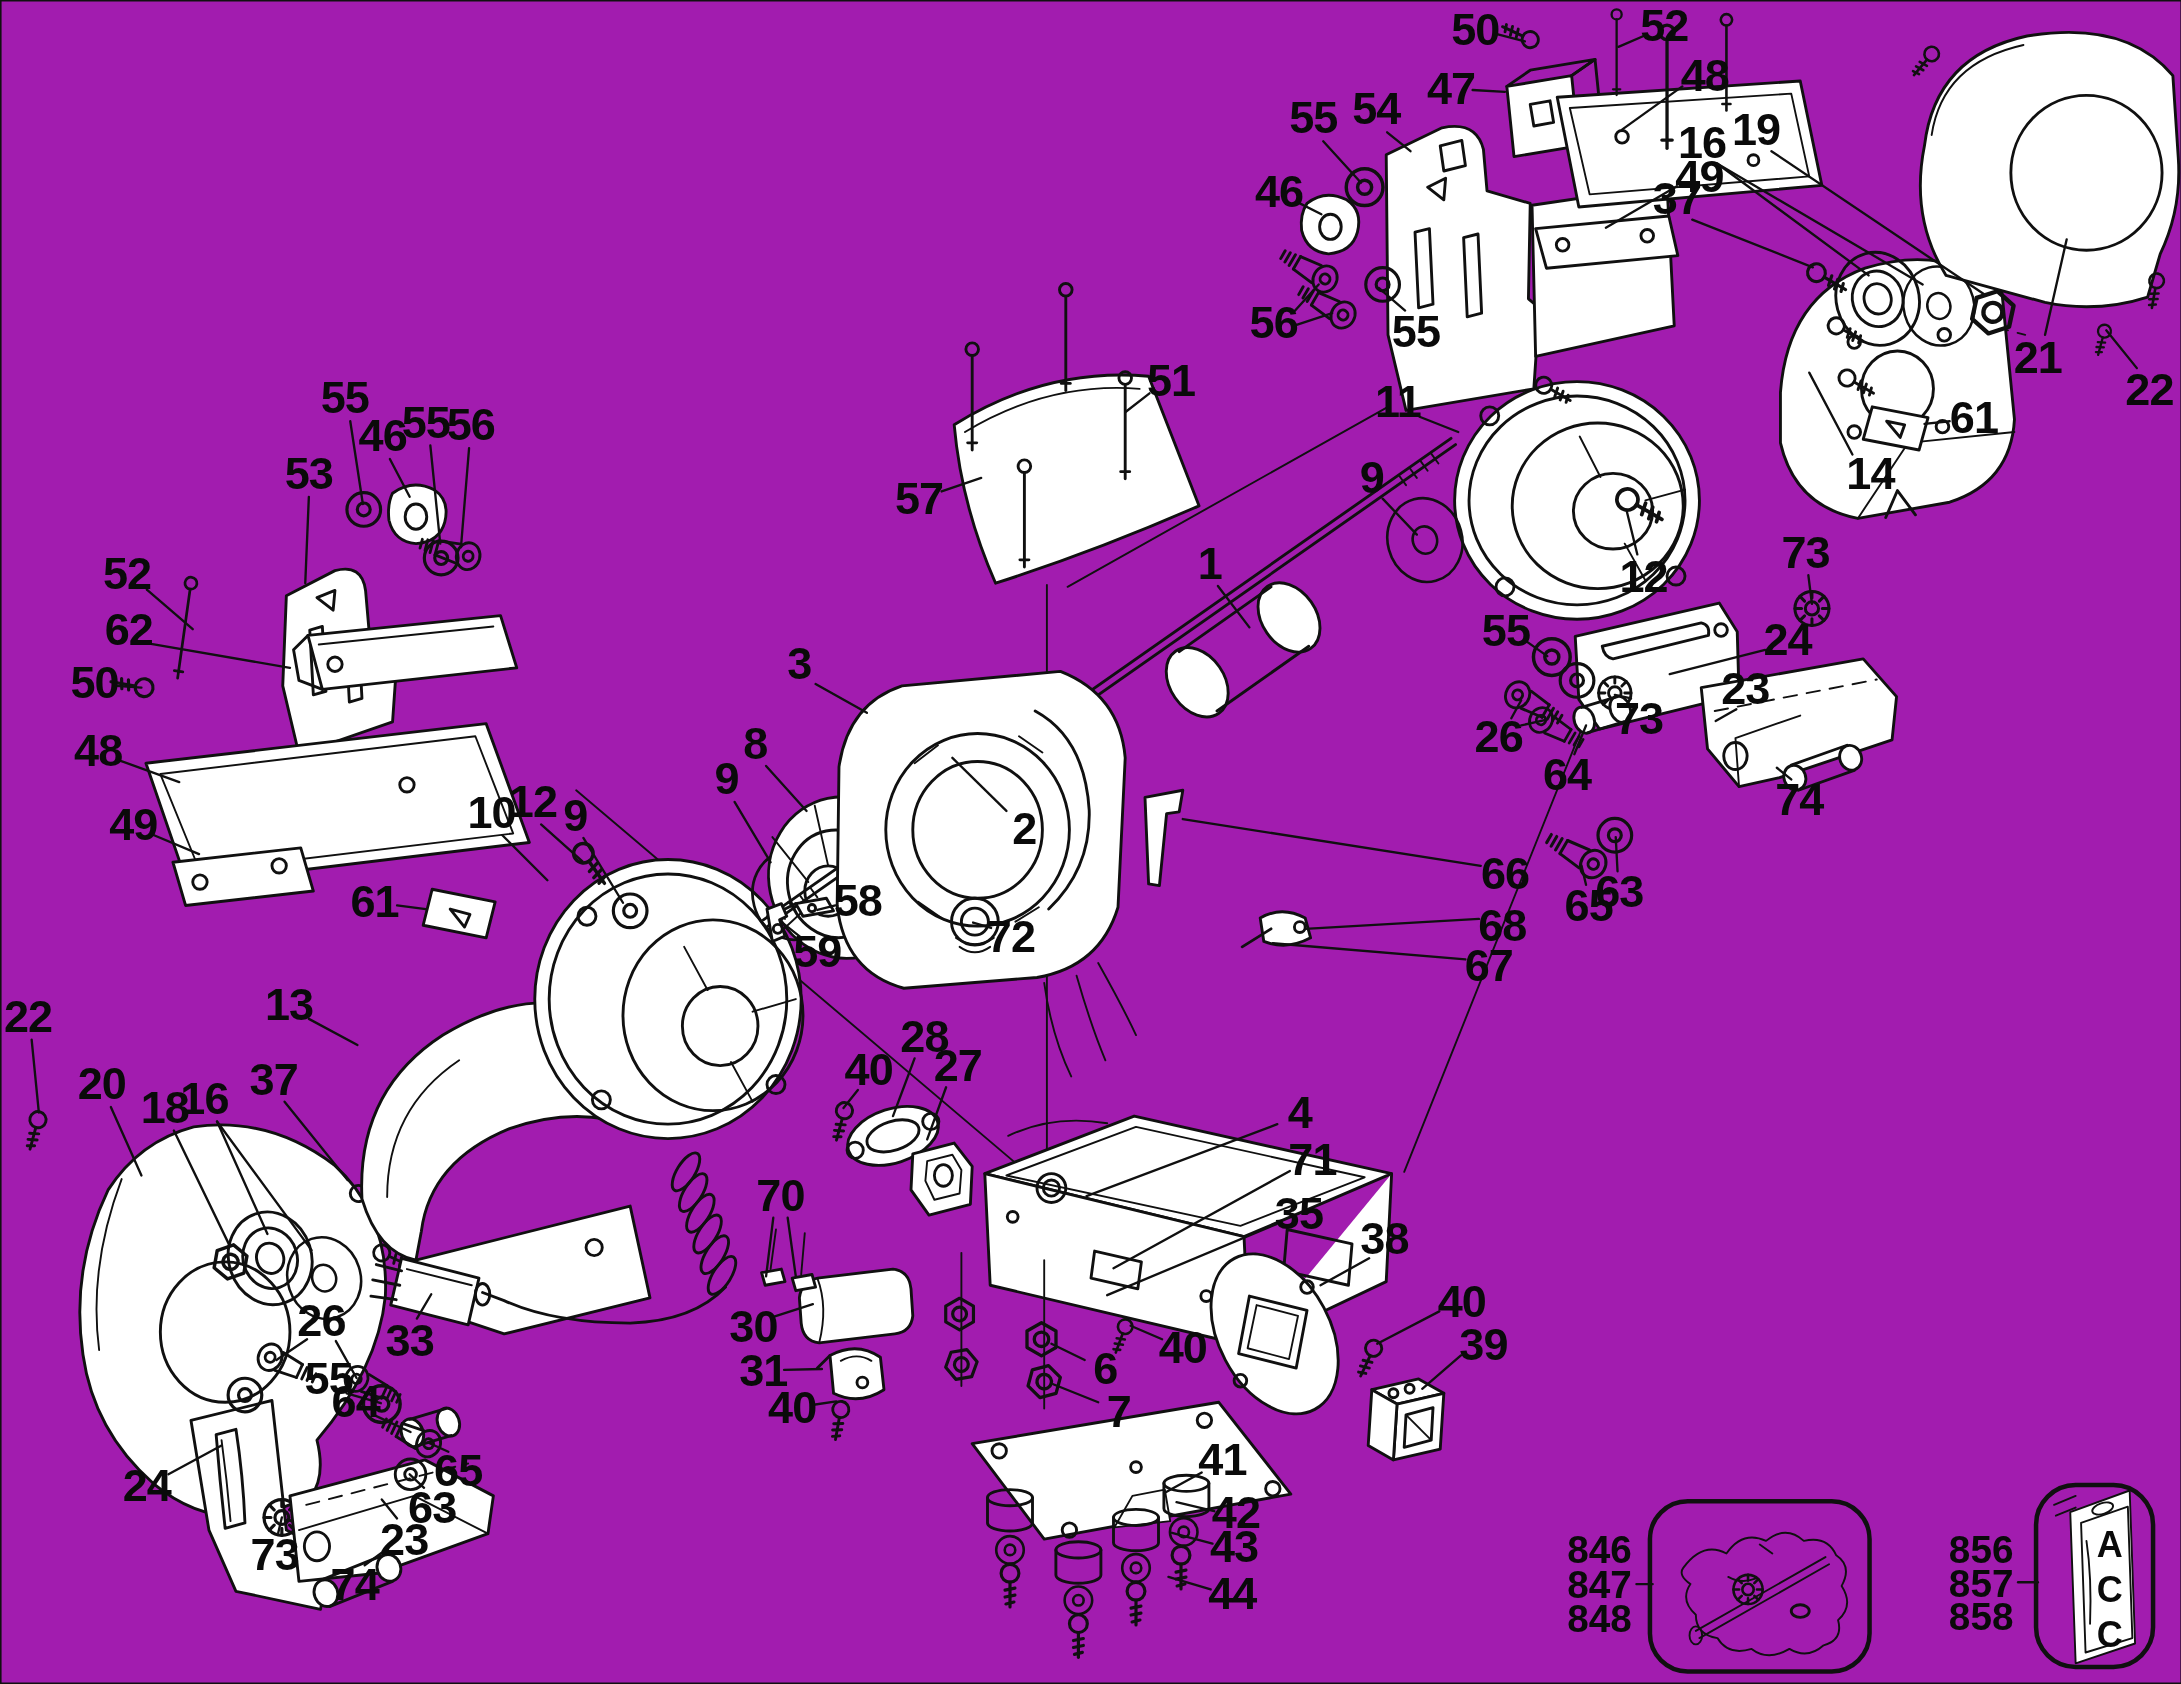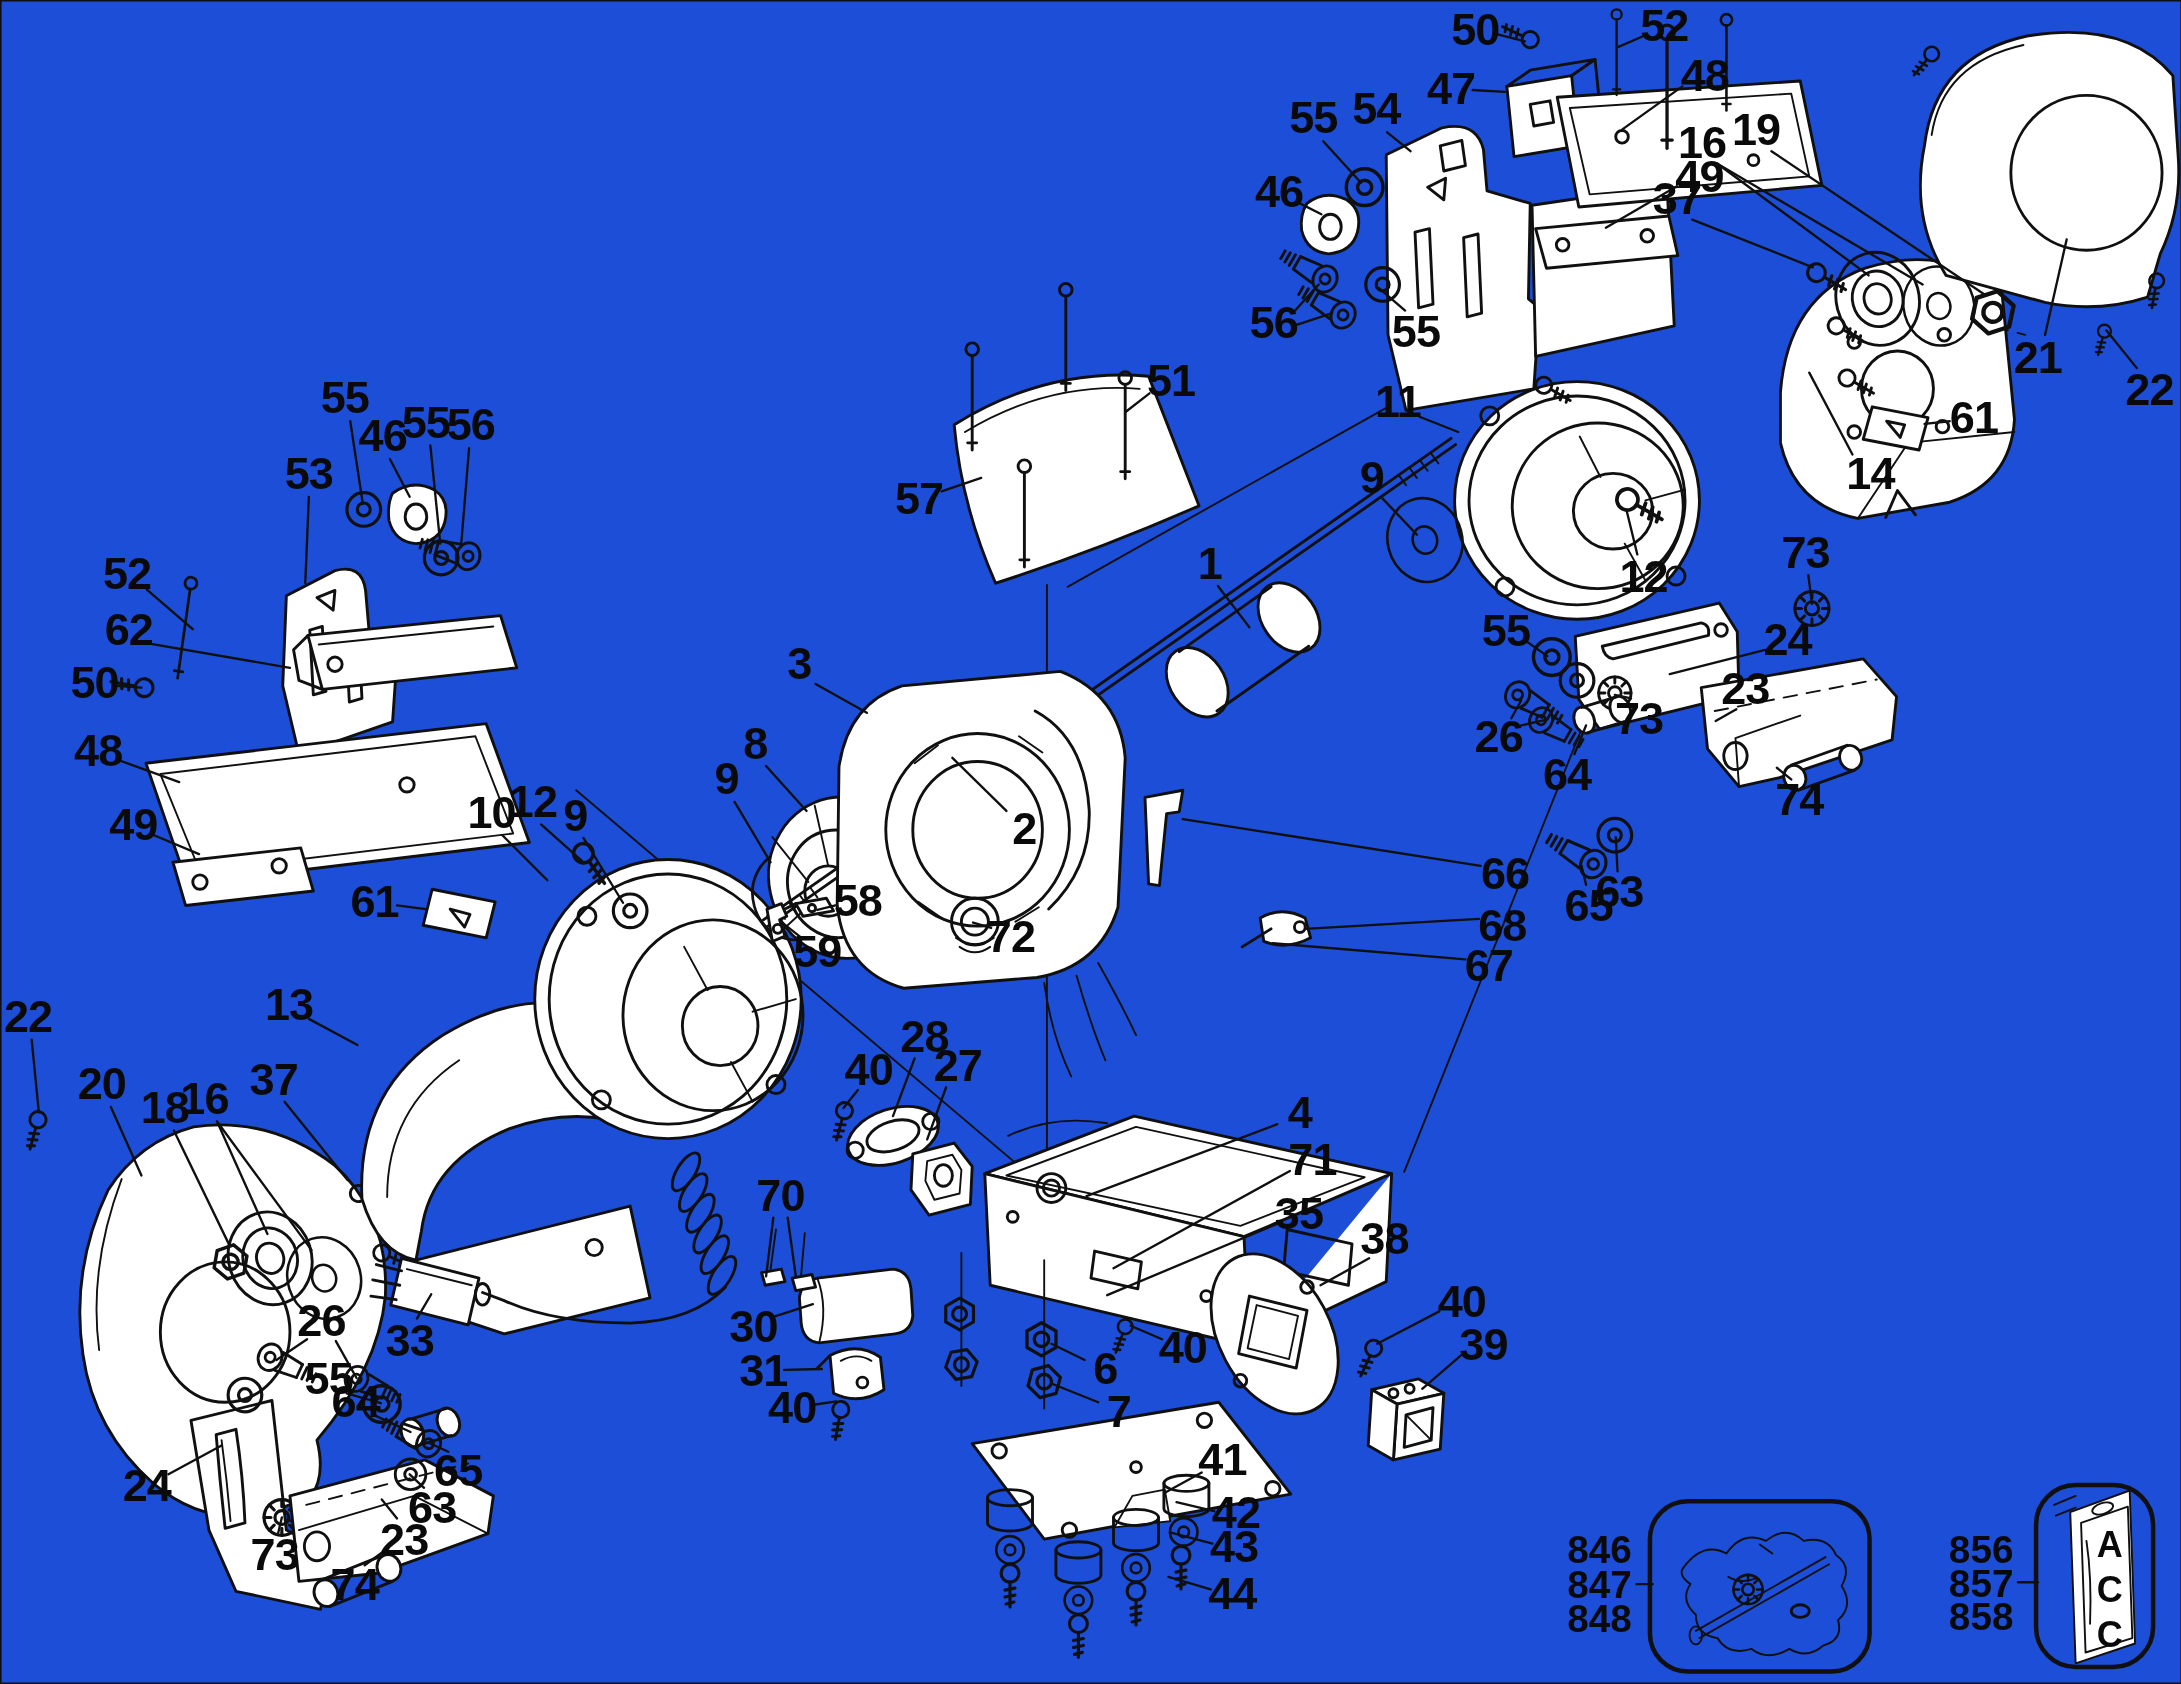--- a/index.html
+++ b/index.html
@@ -1,16 +1,16 @@
 <!DOCTYPE html>
 <html style="font-size:14.4px"><head>
 <meta charset="utf-8">
 <style>
   html,body{margin:0;padding:0;background:#ffffff;}
-  .stage{position:relative;width:2182px;height:1684px;background:#1d4ed8;overflow:hidden;}
+  .stage{position:relative;width:2182px;height:1684px;background:#a21caf;overflow:hidden;}
   svg{position:absolute;left:0;top:0;}
   #diagram :not(text){stroke:#101010;stroke-width:3.2;fill:none;stroke-linecap:round;stroke-linejoin:round;}
   #diagram .pf{fill:#ffffff;}
   #diagram .thin{stroke-width:2.1;}
   #diagram .thick{stroke-width:5;}
   #diagram .dash{stroke-dasharray:15 11;}
   #diagram .leader{stroke-width:2.6;}
   #diagram text{stroke:none;fill:#0a0a0a;font-family:"Liberation Sans",sans-serif;font-weight:700;}
   #diagram text.callout{font-size:50px;text-anchor:middle;dominant-baseline:central;letter-spacing:-1px;}
   #diagram text.kit{font-size:43px;text-anchor:middle;dominant-baseline:central;}

